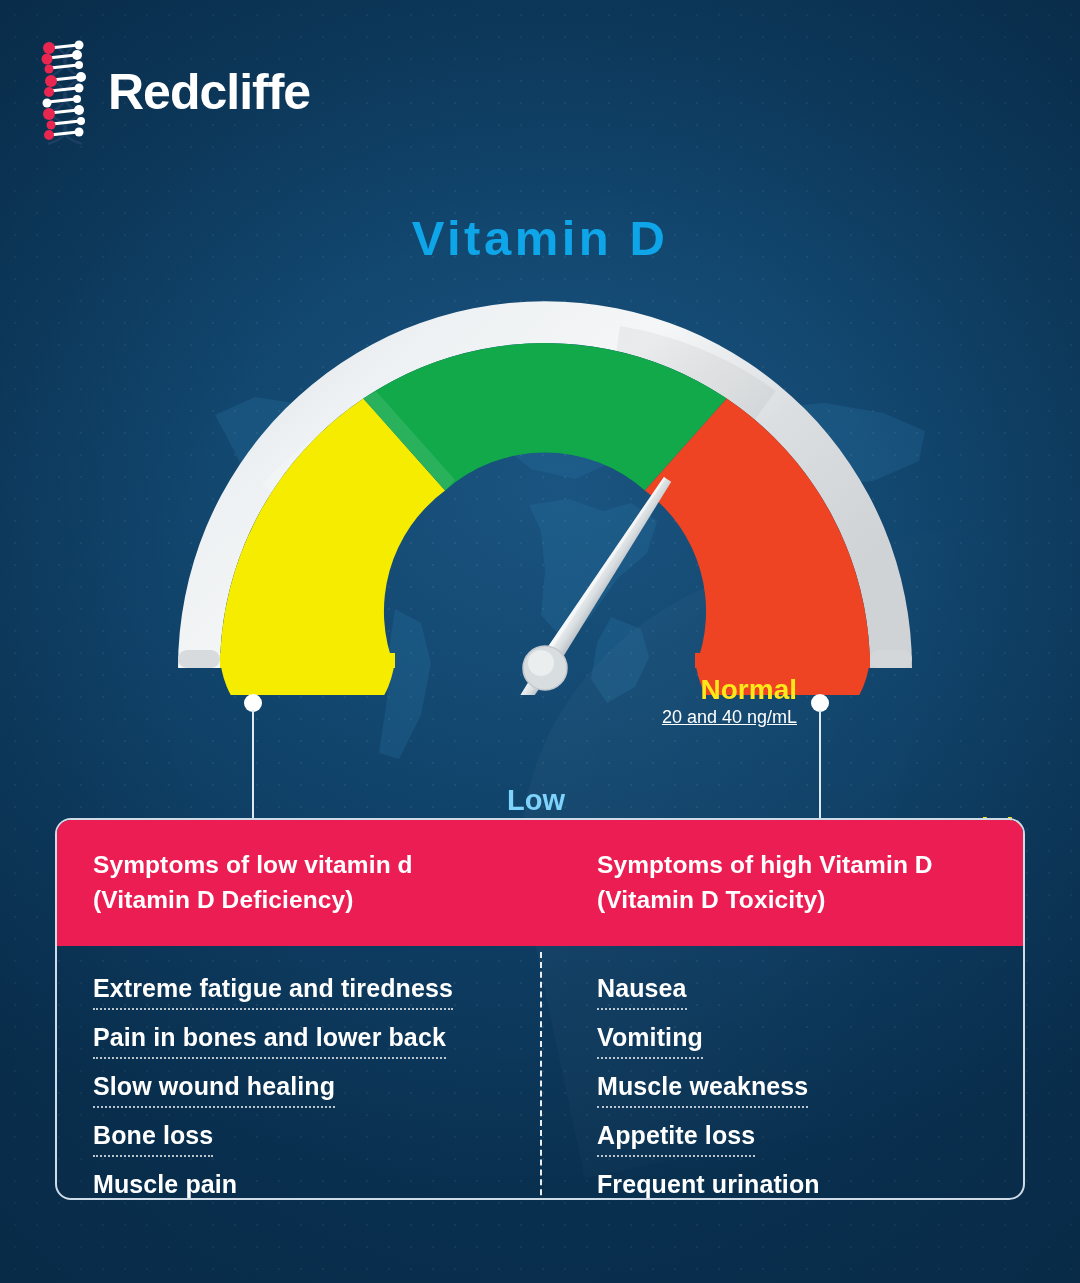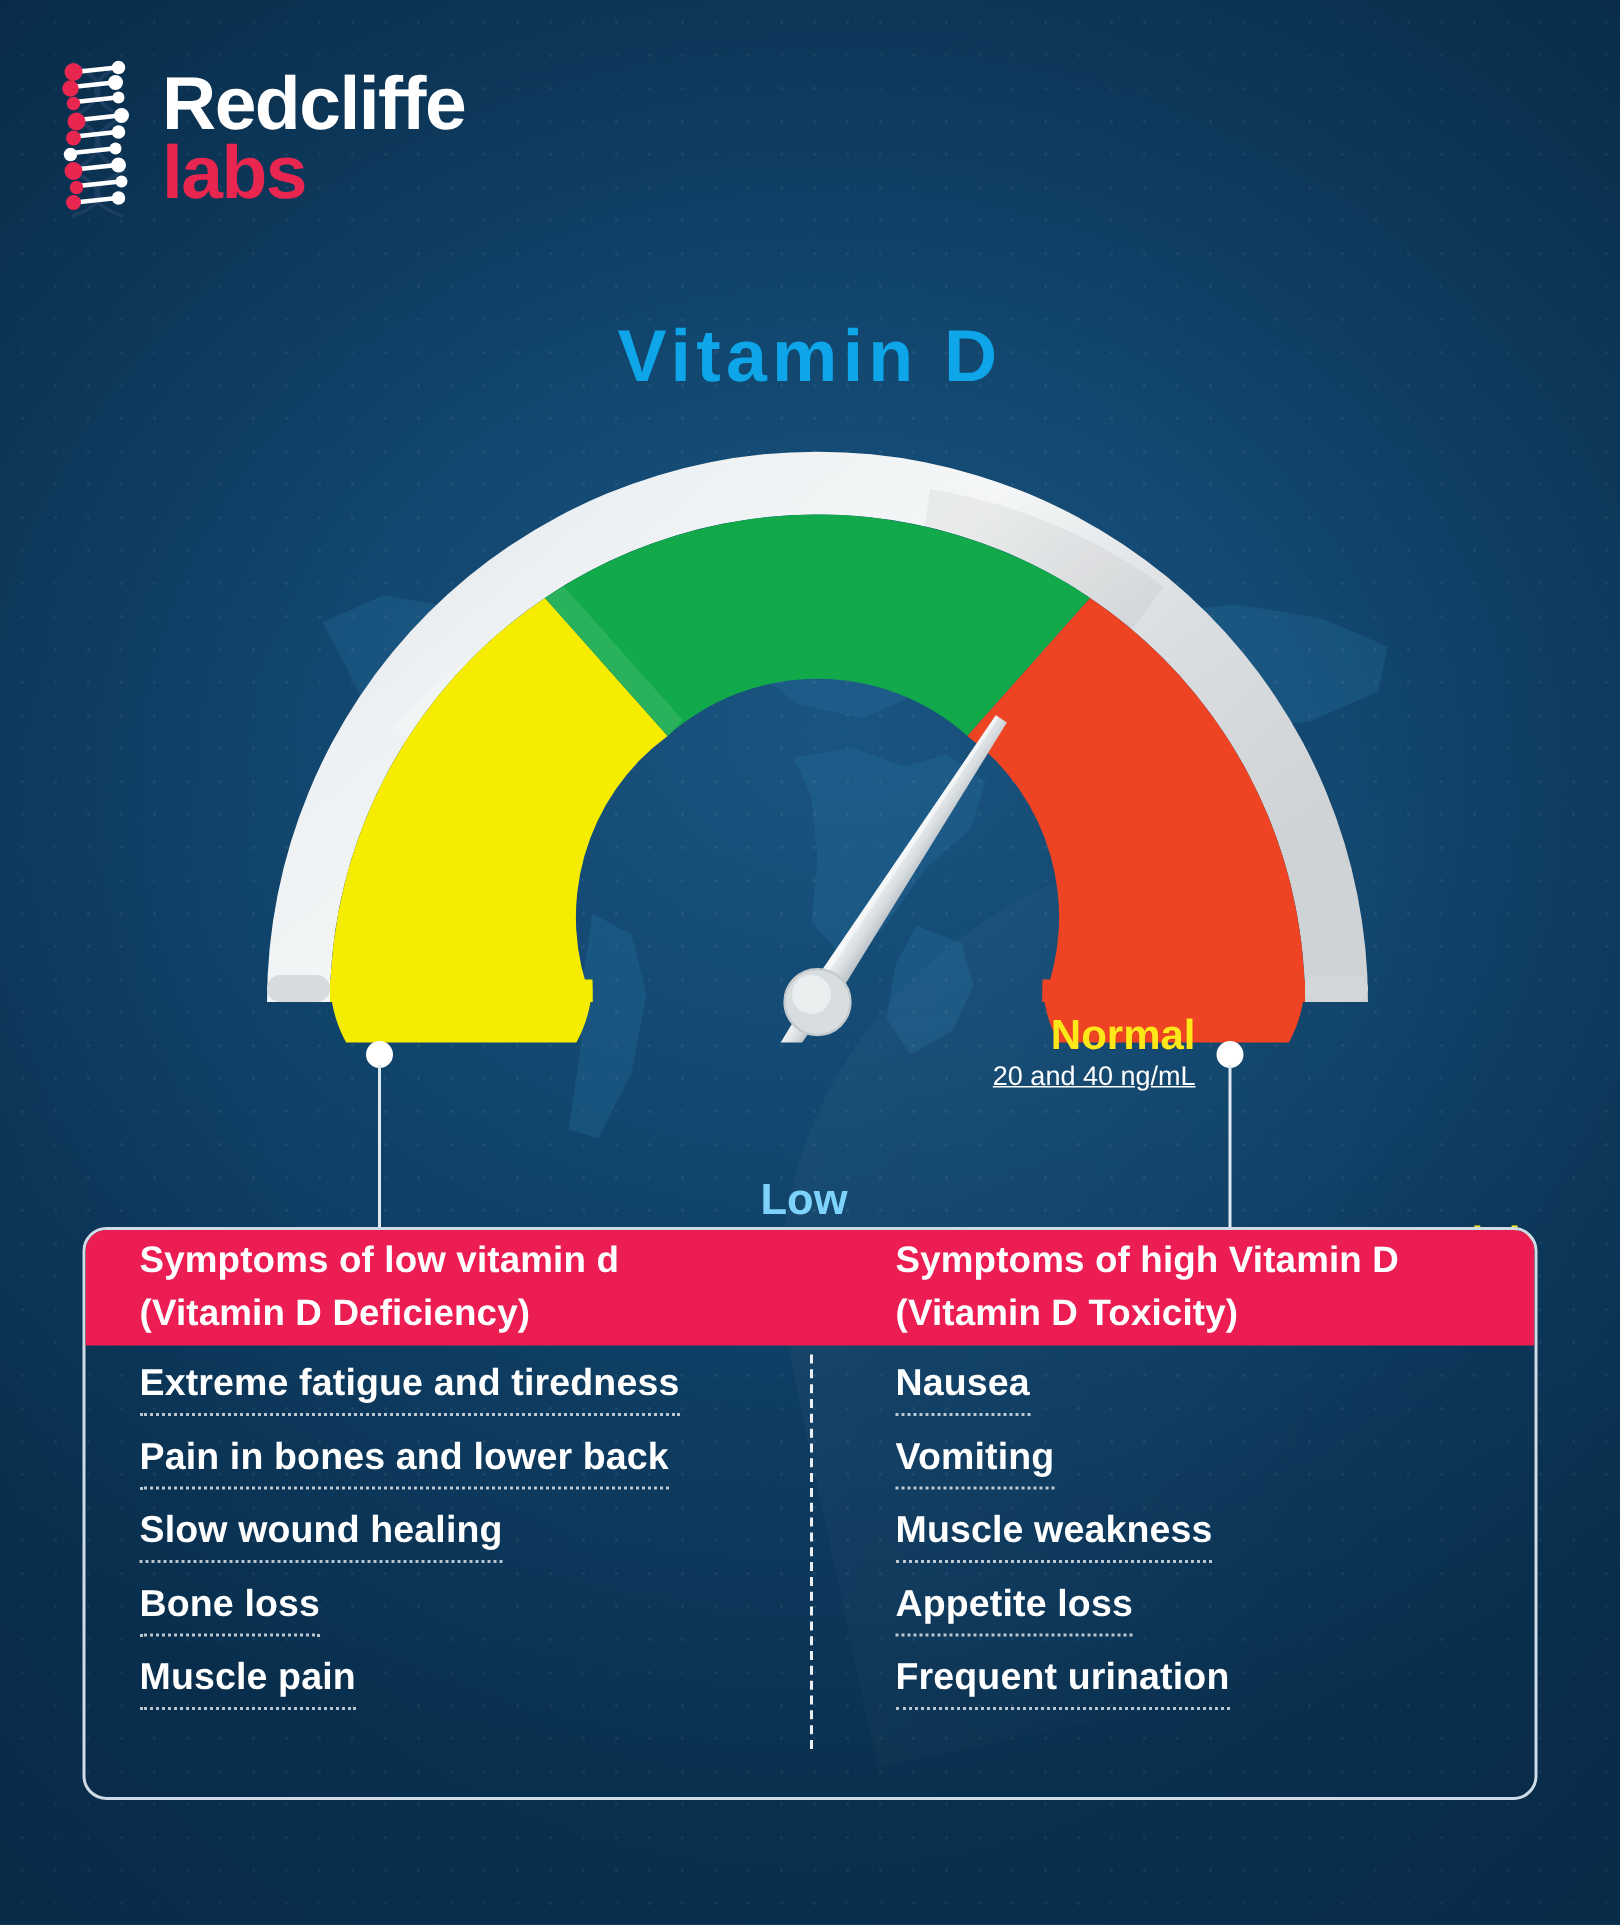--- a/index.html
+++ b/index.html
@@ -77,34 +77,34 @@
   .c-left-line{left:252px;top:710px;height:110px;}
   .c-right-dot{left:811px;top:694px;}
   .c-right-line{left:819px;top:710px;height:110px;}
 
   
   .panel{
     position:absolute;left:55px;top:818px;width:970px;height:382px;
     border:2px solid #cfdbe6;border-radius:16px;box-sizing:border-box;
     overflow:hidden;
   }
-  .panel-head{display:flex;height:77px;background:#ec1d53;}
+  .panel-head{display:flex;height:126px;background:#ec1d53;}
   .panel-head .hcell{
     flex:1 1 50%;display:flex;flex-direction:column;justify-content:center;
     padding-left:36px;box-sizing:border-box;
   }
   .panel-head .hcell.right{padding-left:57px;}
   .hline{font-size:24.5px;font-weight:700;color:#ffffff;line-height:1.42;letter-spacing:.1px;}
 
   .panel-body{display:flex;height:275px;position:relative;}
   .vdivider{
     position:absolute;left:50%;top:6px;bottom:6px;width:0;
     border-left:2px dashed rgba(255,255,255,.92);
   }
-  .col{flex:1 1 50%;padding:10px 30px 0 36px;box-sizing:border-box;}
+  .col{flex:1 1 50%;padding:27px 30px 0 36px;box-sizing:border-box;}
   .col.right{padding-left:57px;}
 
   .item{margin-bottom:12px;}
   .item-text{
     display:inline-block;
     font-size:25px;font-weight:700;color:#ffffff;line-height:1.2;
     letter-spacing:.1px;
     padding-bottom:5px;
     border-bottom:2.5px dotted rgba(255,255,255,.72);
   }
@@ -168,21 +168,20 @@
           <circle cx="41" cy="52" r="4.5" fill="#ffffff"></circle>
           <circle cx="39" cy="63" r="4" fill="#ffffff"></circle>
           <circle cx="41" cy="74" r="5" fill="#ffffff"></circle>
           <circle cx="43" cy="85" r="4" fill="#ffffff"></circle>
           <circle cx="41" cy="96" r="4.5" fill="#ffffff"></circle>
         </g>
       </g>
     </svg>
     <div class="logo-words">
       <div class="logo-top">Redcliffe</div>
-      <div class="logo-bot">labs</div>
     </div>
   </div>
 
   <div class="title">Vitamin D</div>
 
   <div class="gauge">
     <svg viewBox="0 0 800 400" width="800" height="400">
       <defs>
         <linearGradient id="rimGrad" x1="0" y1="0" x2="1" y2="0.6">
           <stop offset="0%" stop-color="#d7dbde"></stop>

